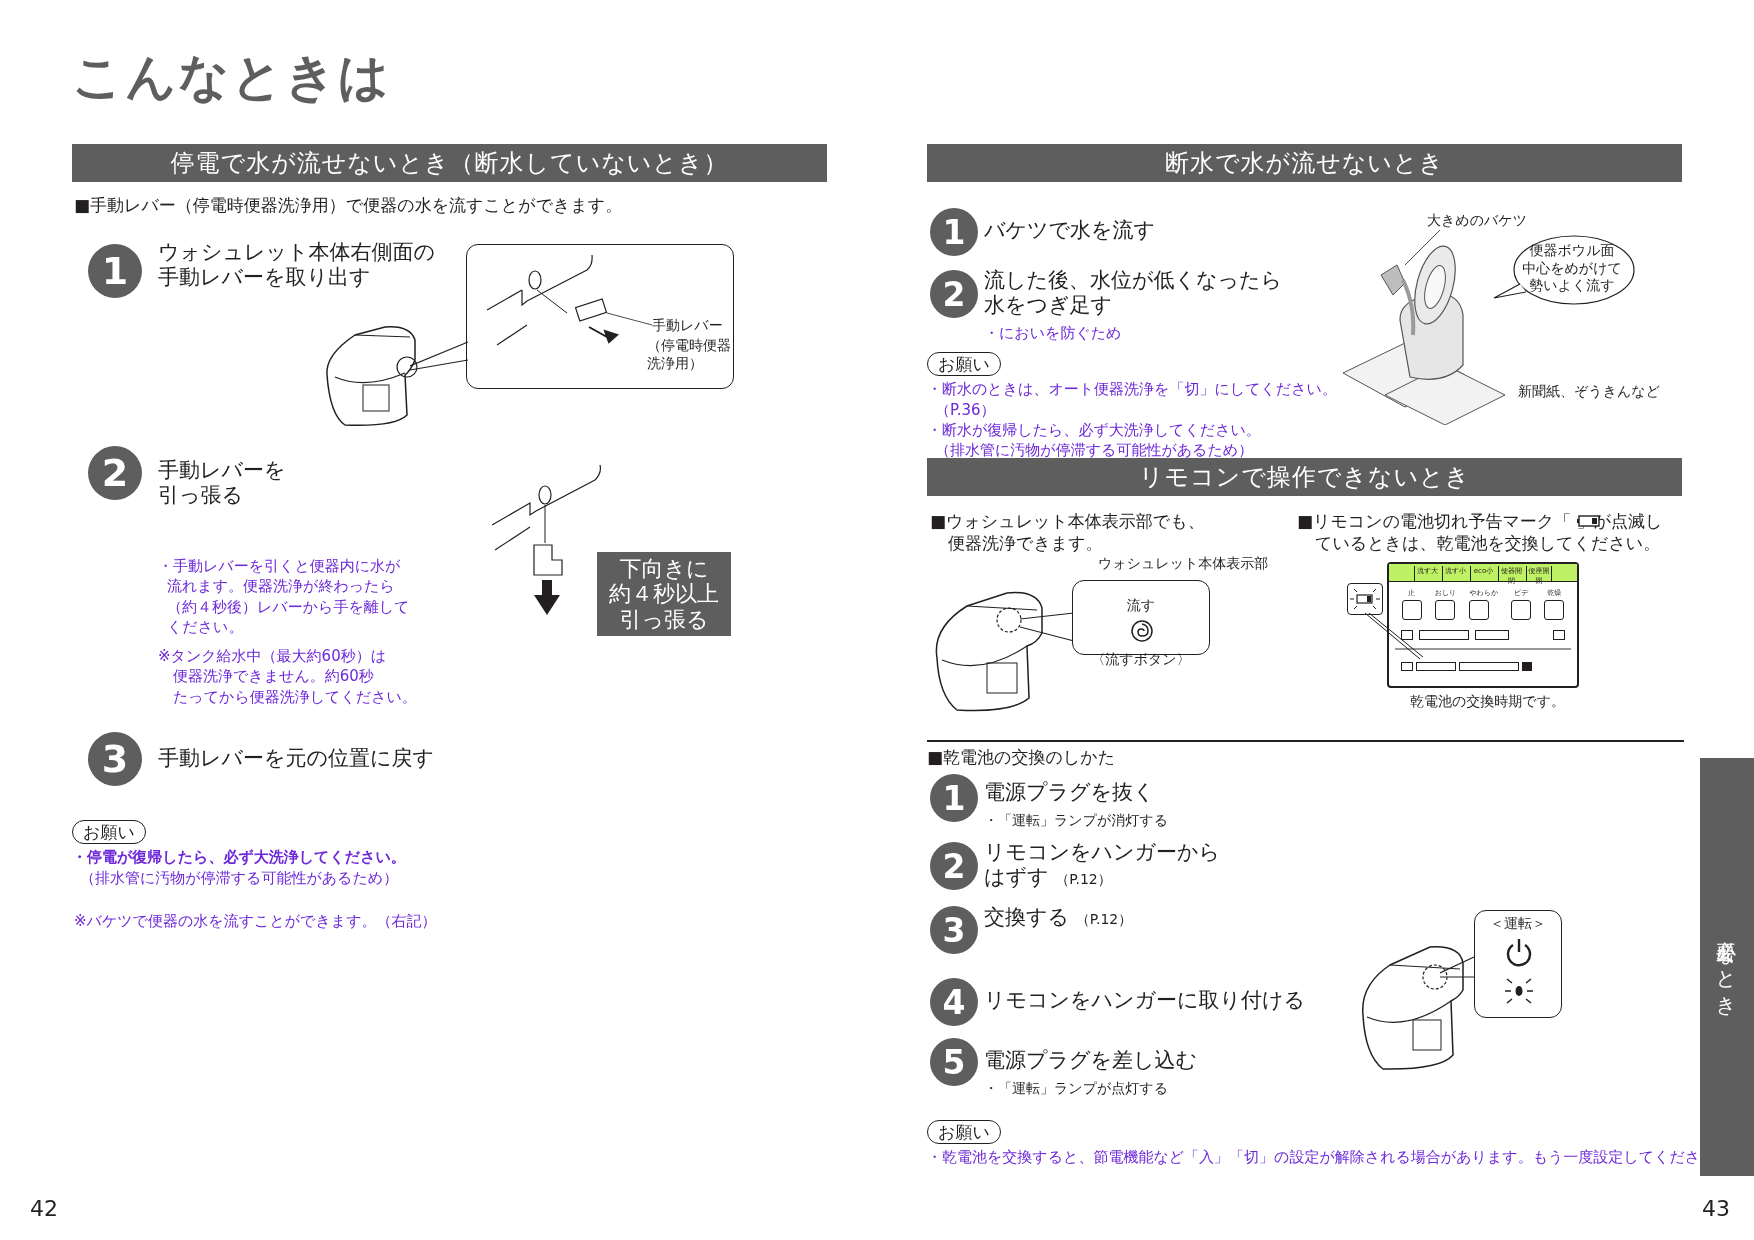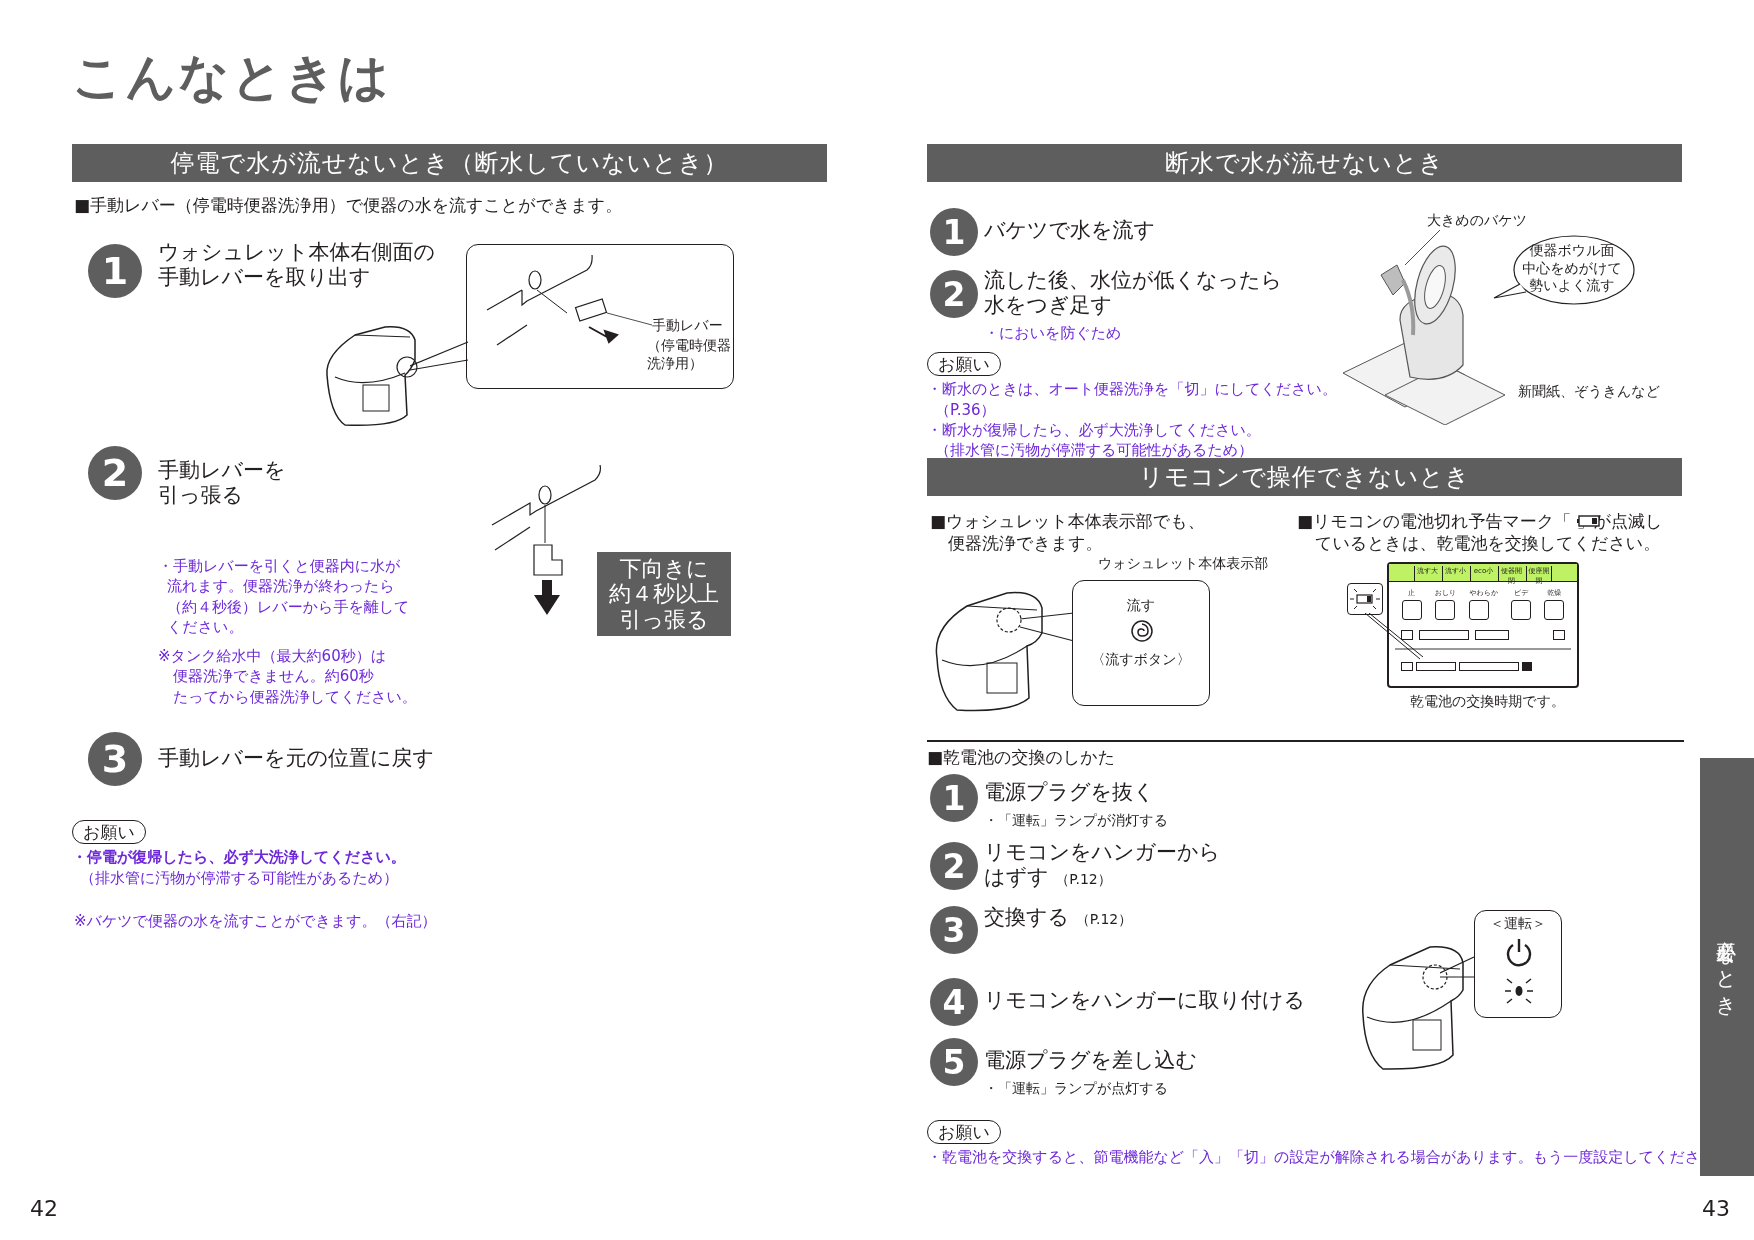--- a/index.html
+++ b/index.html
@@ -158,21 +158,21 @@
   <path d="M10 80 Q5 50 40 28 L80 15 Q110 12 115 30 L115 55 Q110 65 100 68 L102 120 Q85 135 30 132 Q12 118 10 80 Z" fill="#fff" stroke="#231f20" stroke-width="1.5"></path>
   <path d="M40 28 L110 32" stroke="#231f20" stroke-width="1"></path>
   <path d="M15 82 Q55 98 100 68" fill="none" stroke="#231f20" stroke-width="1.2"></path>
   <rect x="60" y="85" width="30" height="30" fill="none" stroke="#231f20" stroke-width="1"></rect>
   <circle cx="82" cy="42" r="12" fill="none" stroke="#231f20" stroke-width="1.2" stroke-dasharray="3 2"></circle>
 </svg>
 <svg class="abs" style="left:1020px; top:605px;" width="55" height="40">
   <line x1="0" y1="14" x2="54" y2="8" stroke="#231f20" stroke-width="1.2"></line>
   <line x1="0" y1="22" x2="54" y2="36" stroke="#231f20" stroke-width="1.2"></line>
 </svg>
-<div class="abs callout" style="left:1072px; top:580px; width:138px; height:126px;">
+<div class="abs callout" style="left:1072px; top:580px; width:138px; height:75px;">
   <div class="abs small" style="left:0; width:100%; top:16px; text-align:center;">流す</div>
   <svg class="abs" style="left:57px; top:38px;" width="24" height="24">
     <circle cx="12" cy="12" r="10" fill="#fff" stroke="#231f20" stroke-width="1.5"></circle>
     <path d="M12 5 Q18 6 18 12 Q18 17 12 17 Q8 17 8 13 Q8 10 11 10 Q14 10 14 12" fill="none" stroke="#231f20" stroke-width="1.5"></path>
   </svg>
   <div class="abs small" style="left:0; width:100%; top:70px; text-align:center;">〈流すボタン〉</div>
 </div>
 
 <div class="abs lead" style="left:1297px; top:510px;">
   <div><span>■リモコンの電池切れ予告マーク「 」が点滅し</span></div>

